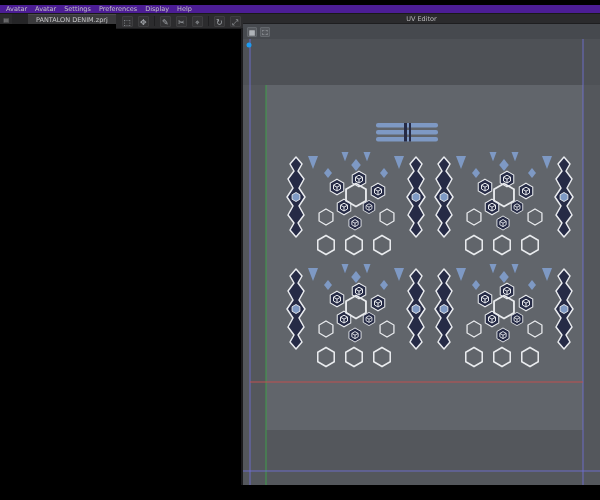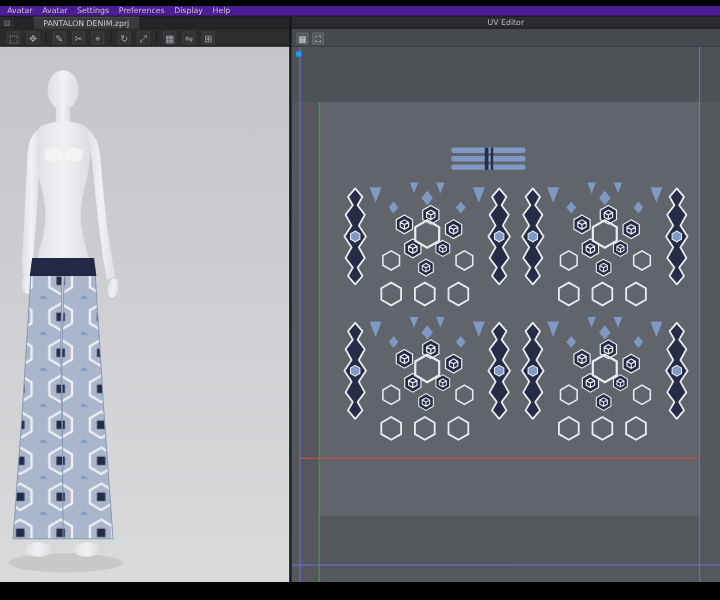--- a/index.html
+++ b/index.html
@@ -4,21 +4,21 @@
 <style>
   * { margin:0; padding:0; box-sizing:border-box; }
   body { font-family:"DejaVu Sans", sans-serif; }
   .app { position:relative; width:600px; height:500px; background:#000; overflow:hidden; display:flex; flex-direction:column; }
   .letterbox { background:#000; flex:0 0 auto; }
   .letterbox.top { height:5px; }
   .letterbox.bottom { height:15px; }
   .menubar { height:9px; background:#4c1d95; display:flex; align-items:center; gap:8px; padding-left:6px; flex:0 0 auto; border-bottom:1px solid #1a1a1a; }
   .menubar span { font-size:6.5px; color:#c2c2c4; line-height:9px; cursor:default; }
   .content { flex:1 1 auto; display:flex; min-height:0; }
-  .left-col { width:243px; flex:0 0 243px; display:flex; flex-direction:column; border-right:2px solid #1b1b1d; min-height:0;justify-content:flex-end; }
+  .left-col { width:243px; flex:0 0 243px; display:flex; flex-direction:row; border-right:2px solid #1b1b1d; min-height:0; }
   .right-col { flex:1 1 auto; display:flex; flex-direction:column; min-height:0; }
   .tabbar { height:10px; background:#252527; display:flex; align-items:stretch; flex:0 0 auto; }
   .tab-doc-icon { width:12px; font-size:6px; color:#9a9a9c; display:flex; align-items:center; justify-content:center; background:#2b2b2d; }
   .tab { margin-left:16px; background:#3b3b3d; color:#c8c8ca; font-size:6.5px; padding:0 8px; display:flex; align-items:center; border-top:1px solid #4a4a4c; }
   .toolbar { height:15px; background:#2c2c2e; display:flex; align-items:center; gap:5px; padding:0 6px; flex:0 0 auto; border-bottom:1px solid #1d1d1f; }
   .tool-icon { width:11px; height:11px; font-size:8px; line-height:11px; text-align:center; color:#a2a6ab; background:#333335; border:1px solid #3e3e40; border-radius:1px; cursor:pointer; }
   .tool-sep { width:1px; height:10px; background:#1f1f21; }
   .viewport { flex:1 1 auto; min-height:0; background:linear-gradient(#c3c5c8,#d9dadc); }
   .uv-header { height:10px; background:#2b2b2d; border-bottom:1px solid #1e1e20; display:flex; align-items:center; justify-content:center; flex:0 0 auto; }
   .uv-header span { font-size:6.5px; color:#b9b9bb; }

